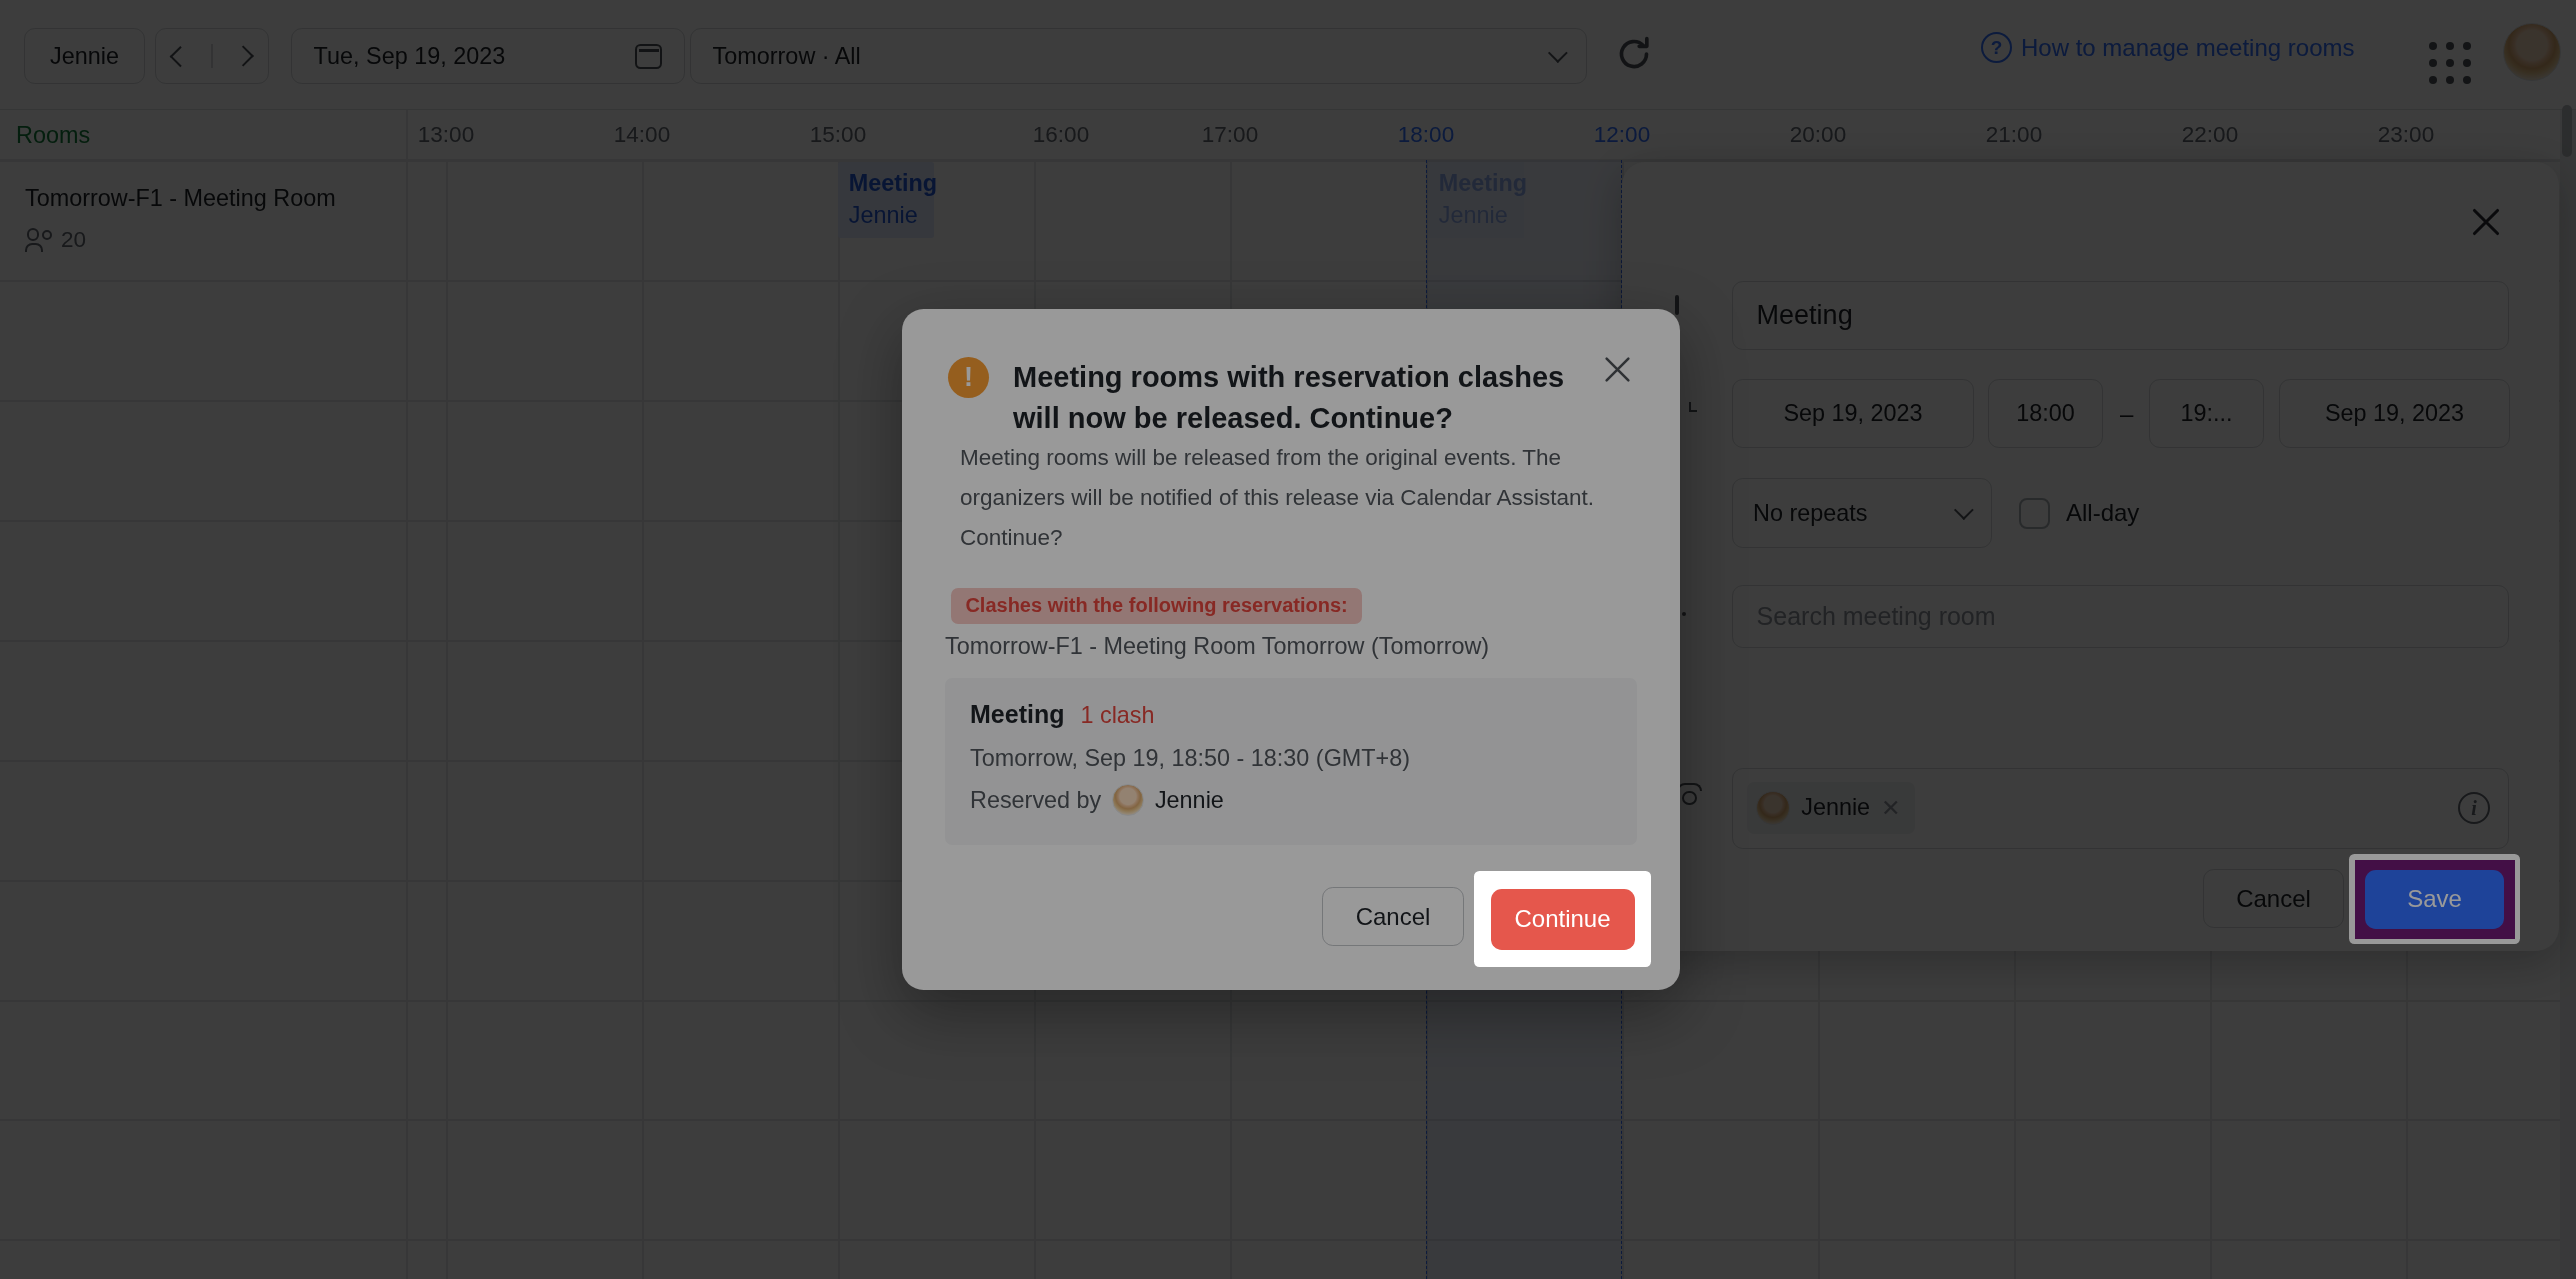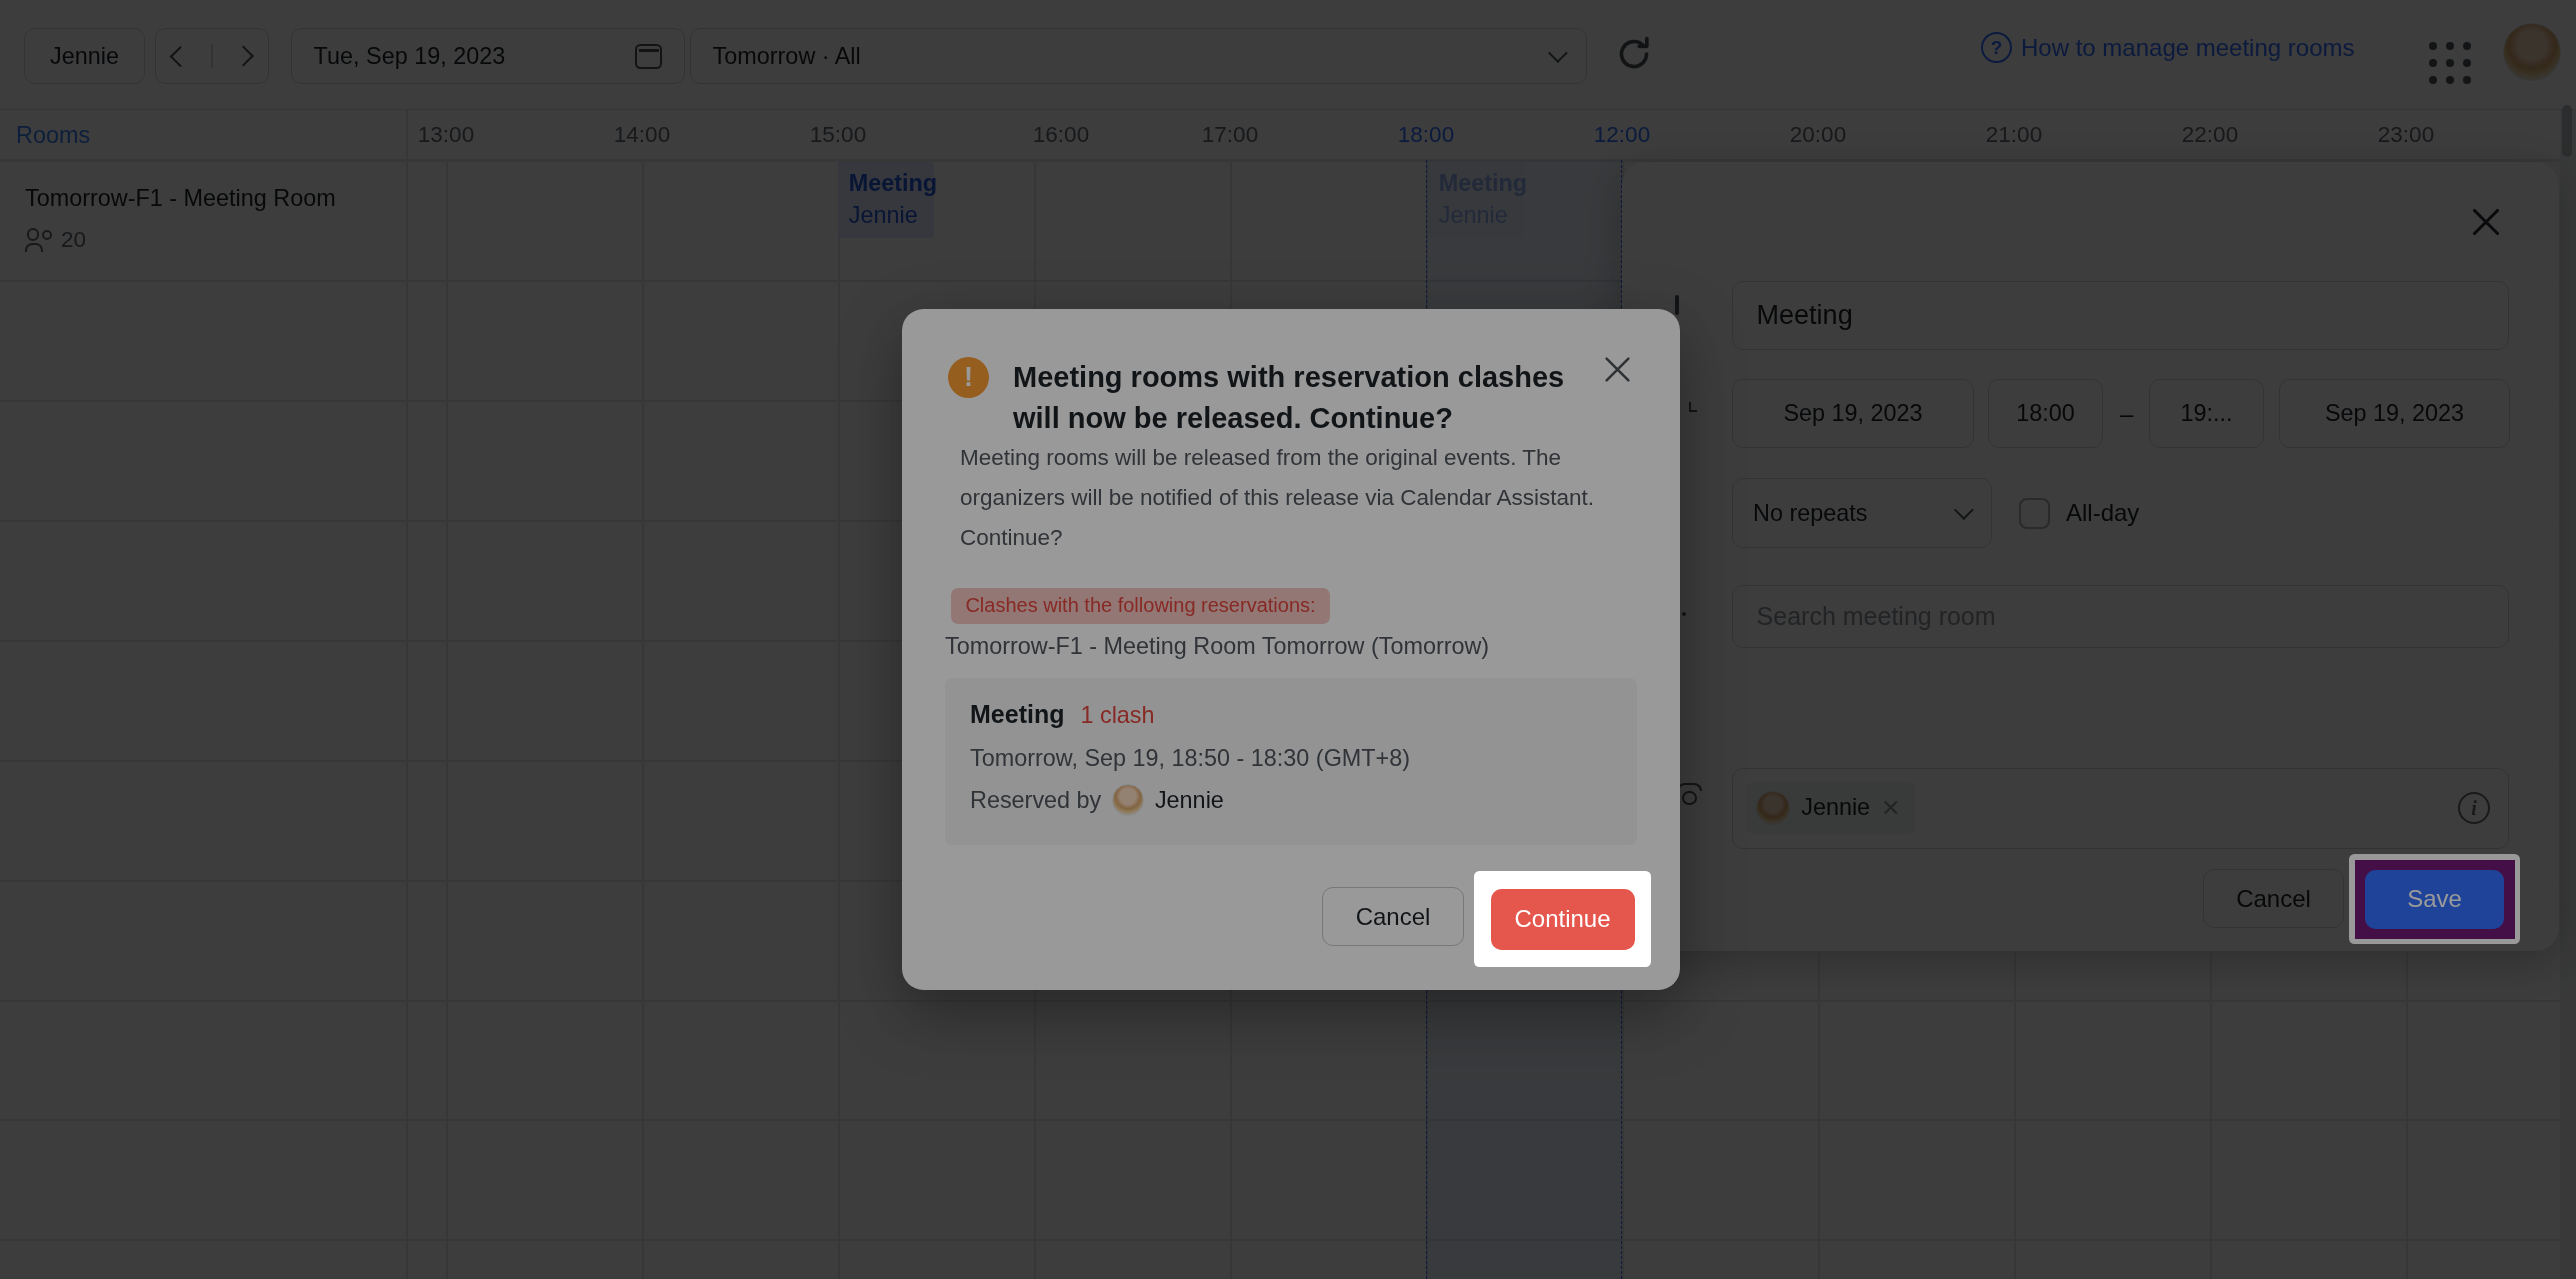--- a/index.html
+++ b/index.html
@@ -27,21 +27,21 @@
   .qcirc{width:31px;height:31px;border:2.7px solid #3370ff;border-radius:50%;box-sizing:border-box;display:flex;align-items:center;justify-content:center;font-size:19px;font-weight:700;color:#3370ff;}
   .dots9{position:absolute;left:2425px;top:38px;width:50px;height:50px;display:grid;grid-template-columns:repeat(3,1fr);place-items:center;}
   .dots9 i{width:8px;height:8px;border-radius:50%;background:#51565c;}
   .avatar{border-radius:50%;background:
       radial-gradient(circle at 50% 38%, #f6d9bd 0 34%, #eec39d 40%, #d9a86e 52%, #e8c48c 62%, #f3e2c8 75%, #f7ced2 100%);
       border:0.9px solid #e3e5e8;box-sizing:border-box;}
   .avatar.big{position:absolute;left:2503px;top:23.4px;width:58px;height:58px;}
 
   
   .calhead{position:absolute;left:0;top:110px;width:2576px;height:50px;background:#fff;border-bottom:1.8px solid #e7e8ea;box-sizing:border-box;}
-  .roomslabel{position:absolute;left:16px;top:11.7px;font-size:23.4px;color:#3b82f6;}
+  .roomslabel{position:absolute;left:16px;top:11.7px;font-size:23.4px;color:#15803d;}
   .hour-label{position:absolute;top:122px;transform:translateX(-50%);font-size:22.5px;color:#646a73;}
   .hour-label.hl{color:#3370ff;}
 
   
   .grid{position:absolute;left:0;top:160px;width:2576px;height:1119px;background:#fff;}
   .vline{position:absolute;top:160px;bottom:0;width:1.8px;background:#e7e8ea;height:1119px;}
   .hline{position:absolute;left:0;width:2576px;height:1.8px;background:#e7e8ea;}
   .roomdiv{position:absolute;left:406px;top:110px;width:1.8px;height:1170px;background:#e7e8ea;}
   .sel-tint{position:absolute;top:160px;height:1119px;background:rgba(51,112,255,0.07);
             border-left:1.8px dashed #3370ff;border-right:1.8px dashed #3370ff;box-sizing:border-box;}
@@ -100,21 +100,21 @@
   .backdrop{position:absolute;left:0;top:0;width:2576px;height:1280px;background:rgba(0,0,0,0.60);z-index:100;pointer-events:none;}
   .annodim{position:absolute;left:0;top:0;width:2576px;height:1280px;background:rgba(0,0,0,0.40);z-index:400;pointer-events:none;}
 
   
   .modal{position:absolute;left:902px;top:309px;width:778px;height:681px;background:#fff;border-radius:21.6px;z-index:200;
          box-shadow:0 21.6px 63px rgba(0,0,0,0.35);}
   .warn{position:absolute;left:948px;top:357px;width:41px;height:41px;border-radius:50%;background:#f99d33;
         display:flex;align-items:center;justify-content:center;color:#fff;font-size:27px;font-weight:700;z-index:201;}
   .mtitle{position:absolute;left:1013px;top:357px;width:586px;font-size:29px;font-weight:600;color:#1f2329;line-height:41px;z-index:201;}
   .mbody{position:absolute;left:960px;top:438px;width:640px;font-size:22.5px;color:#51565c;line-height:40px;z-index:201;}
-  .redpill{position:absolute;left:951px;top:588px;background:#f6c6c2;color:#e2453d;font-size:20px;font-weight:400;
+  .redpill{position:absolute;left:951px;top:588px;background:#f6c6c2;color:#e2453d;font-size:20px;font-weight:700;
            padding:6.3px 14.4px;border-radius:7.2px;z-index:201;}
   .clashroom{position:absolute;left:945px;top:633px;font-size:23.4px;color:#51565c;z-index:201;}
   .card{position:absolute;left:945px;top:678px;width:692px;height:167px;background:#f5f6f7;border-radius:7.2px;z-index:201;box-sizing:border-box;padding:21.6px 25px;}
   .cardrow1{display:flex;align-items:baseline;gap:16px;font-size:25px;color:#1f2329;font-weight:600;}
   .clashcount{font-size:23.4px;color:#e2453d;font-weight:400;}
   .cardrow2{margin-top:16px;font-size:23.4px;color:#51565c;}
   .cardrow3{margin-top:12.6px;display:flex;align-items:center;gap:10.8px;font-size:23.4px;color:#51565c;}
   .cardrow3 .nm{color:#1f2329;}
   .avatar.xs{width:32px;height:32px;}
   .mcancel{position:absolute;left:1322px;top:887px;width:142px;height:59px;box-sizing:border-box;border:1.8px solid #c3c6ca;border-radius:10.8px;

